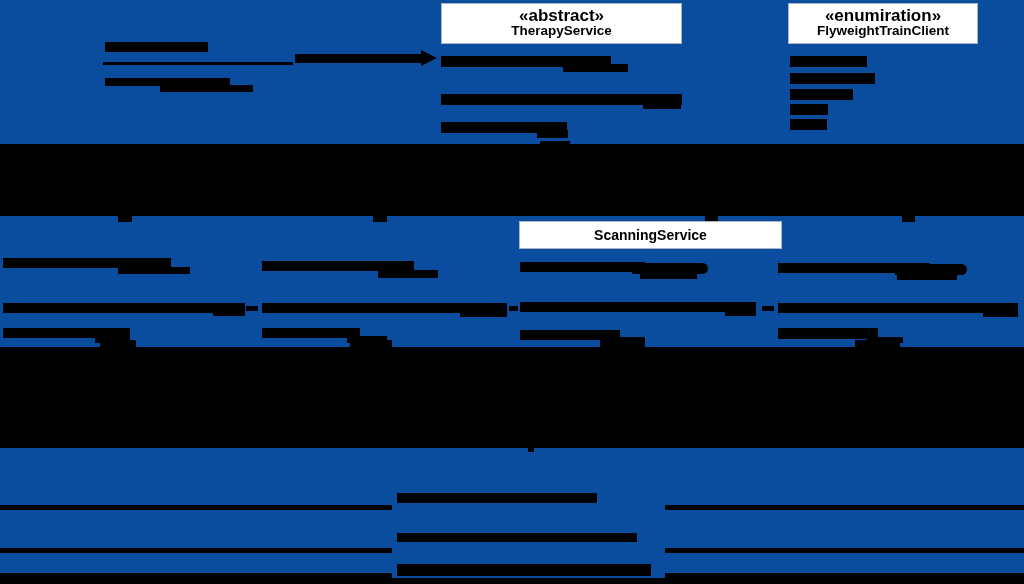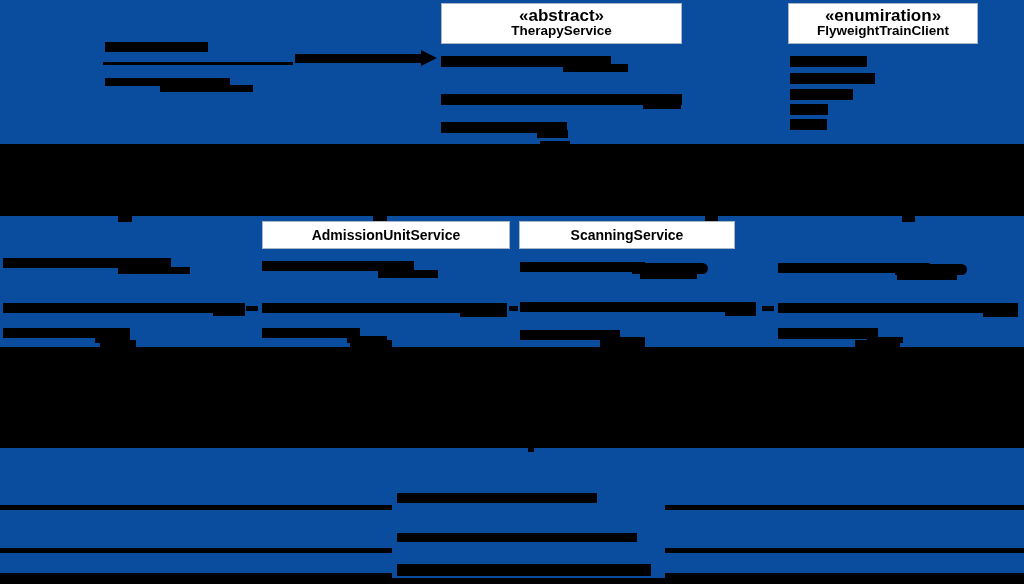--- a/index.html
+++ b/index.html
@@ -78,31 +78,28 @@
   <div class="stub" style="left:705px;top:214px;width:13px;height:8px;"></div>
   <div class="stub" style="left:902px;top:214px;width:13px;height:8px;"></div>
 
   <div class="bar" style="left:3px;top:258px;width:168px;height:10px;"></div>
   <div class="bar" style="left:118px;top:267px;width:72px;height:7px;"></div>
   <div class="bar" style="left:3px;top:303px;width:242px;height:10px;"></div>
   <div class="bar" style="left:213px;top:311px;width:32px;height:5px;"></div>
   <div class="bar" style="left:3px;top:328px;width:127px;height:10px;"></div>
   <div class="bar" style="left:95px;top:336px;width:35px;height:7px;"></div>
 
-  <div class="hdr" style="left:262px;top:221px;width:248px;height:28px;">
-    <span class="name1">AdmissionUnitService</span>
-  </div>
   <div class="bar" style="left:262px;top:261px;width:152px;height:10px;"></div>
   <div class="bar" style="left:378px;top:270px;width:60px;height:8px;"></div>
   <div class="bar" style="left:262px;top:303px;width:245px;height:10px;"></div>
   <div class="bar" style="left:460px;top:311px;width:47px;height:6px;"></div>
   <div class="bar" style="left:262px;top:328px;width:98px;height:10px;"></div>
   <div class="bar" style="left:347px;top:336px;width:40px;height:7px;"></div>
 
-  <div class="hdr" style="left:519px;top:221px;width:216px;height:28px;">
+  <div class="hdr" style="left:519px;top:221px;width:263px;height:28px;">
     <span class="name1">ScanningService</span>
   </div>
   <div class="bar" style="left:520px;top:262px;width:125px;height:10px;"></div>
   <div class="bar roundcap" style="left:632px;top:263px;width:76px;height:11px;"></div>
   <div class="bar" style="left:640px;top:273px;width:57px;height:6px;"></div>
   <div class="bar" style="left:520px;top:302px;width:236px;height:10px;"></div>
   <div class="bar" style="left:725px;top:310px;width:31px;height:6px;"></div>
   <div class="bar" style="left:520px;top:330px;width:100px;height:10px;"></div>
   <div class="bar" style="left:612px;top:337px;width:33px;height:6px;"></div>
 

